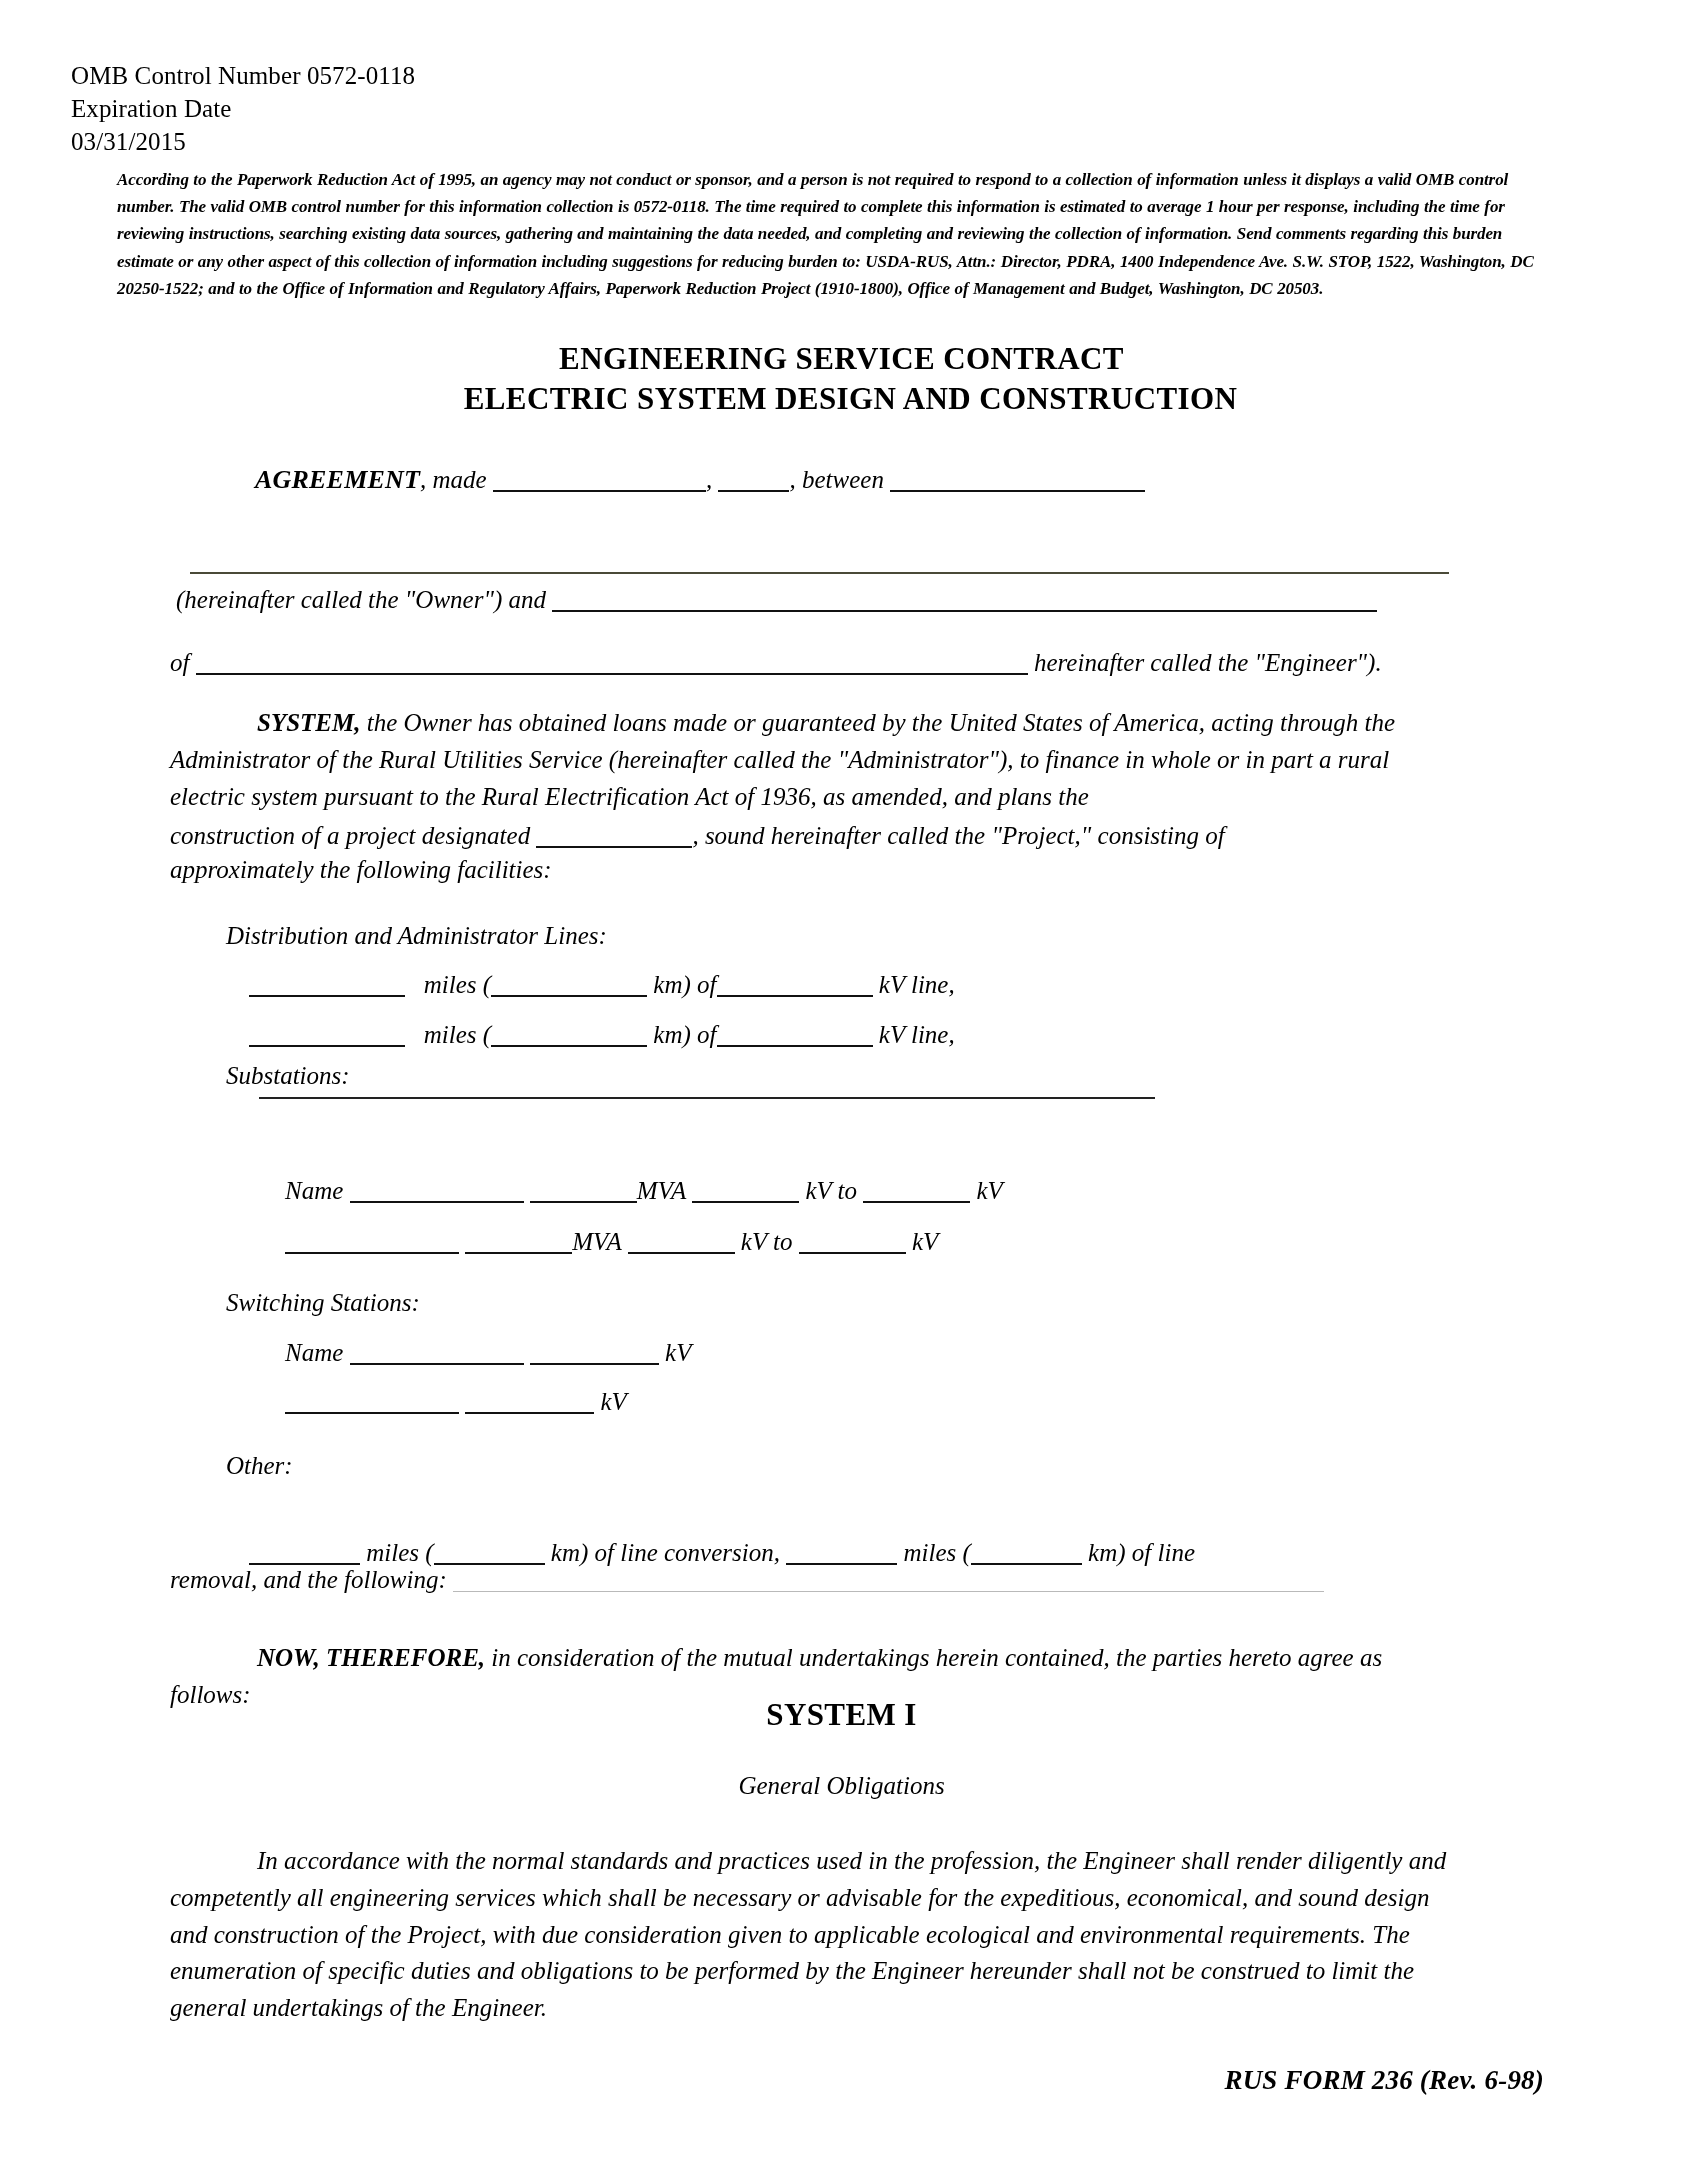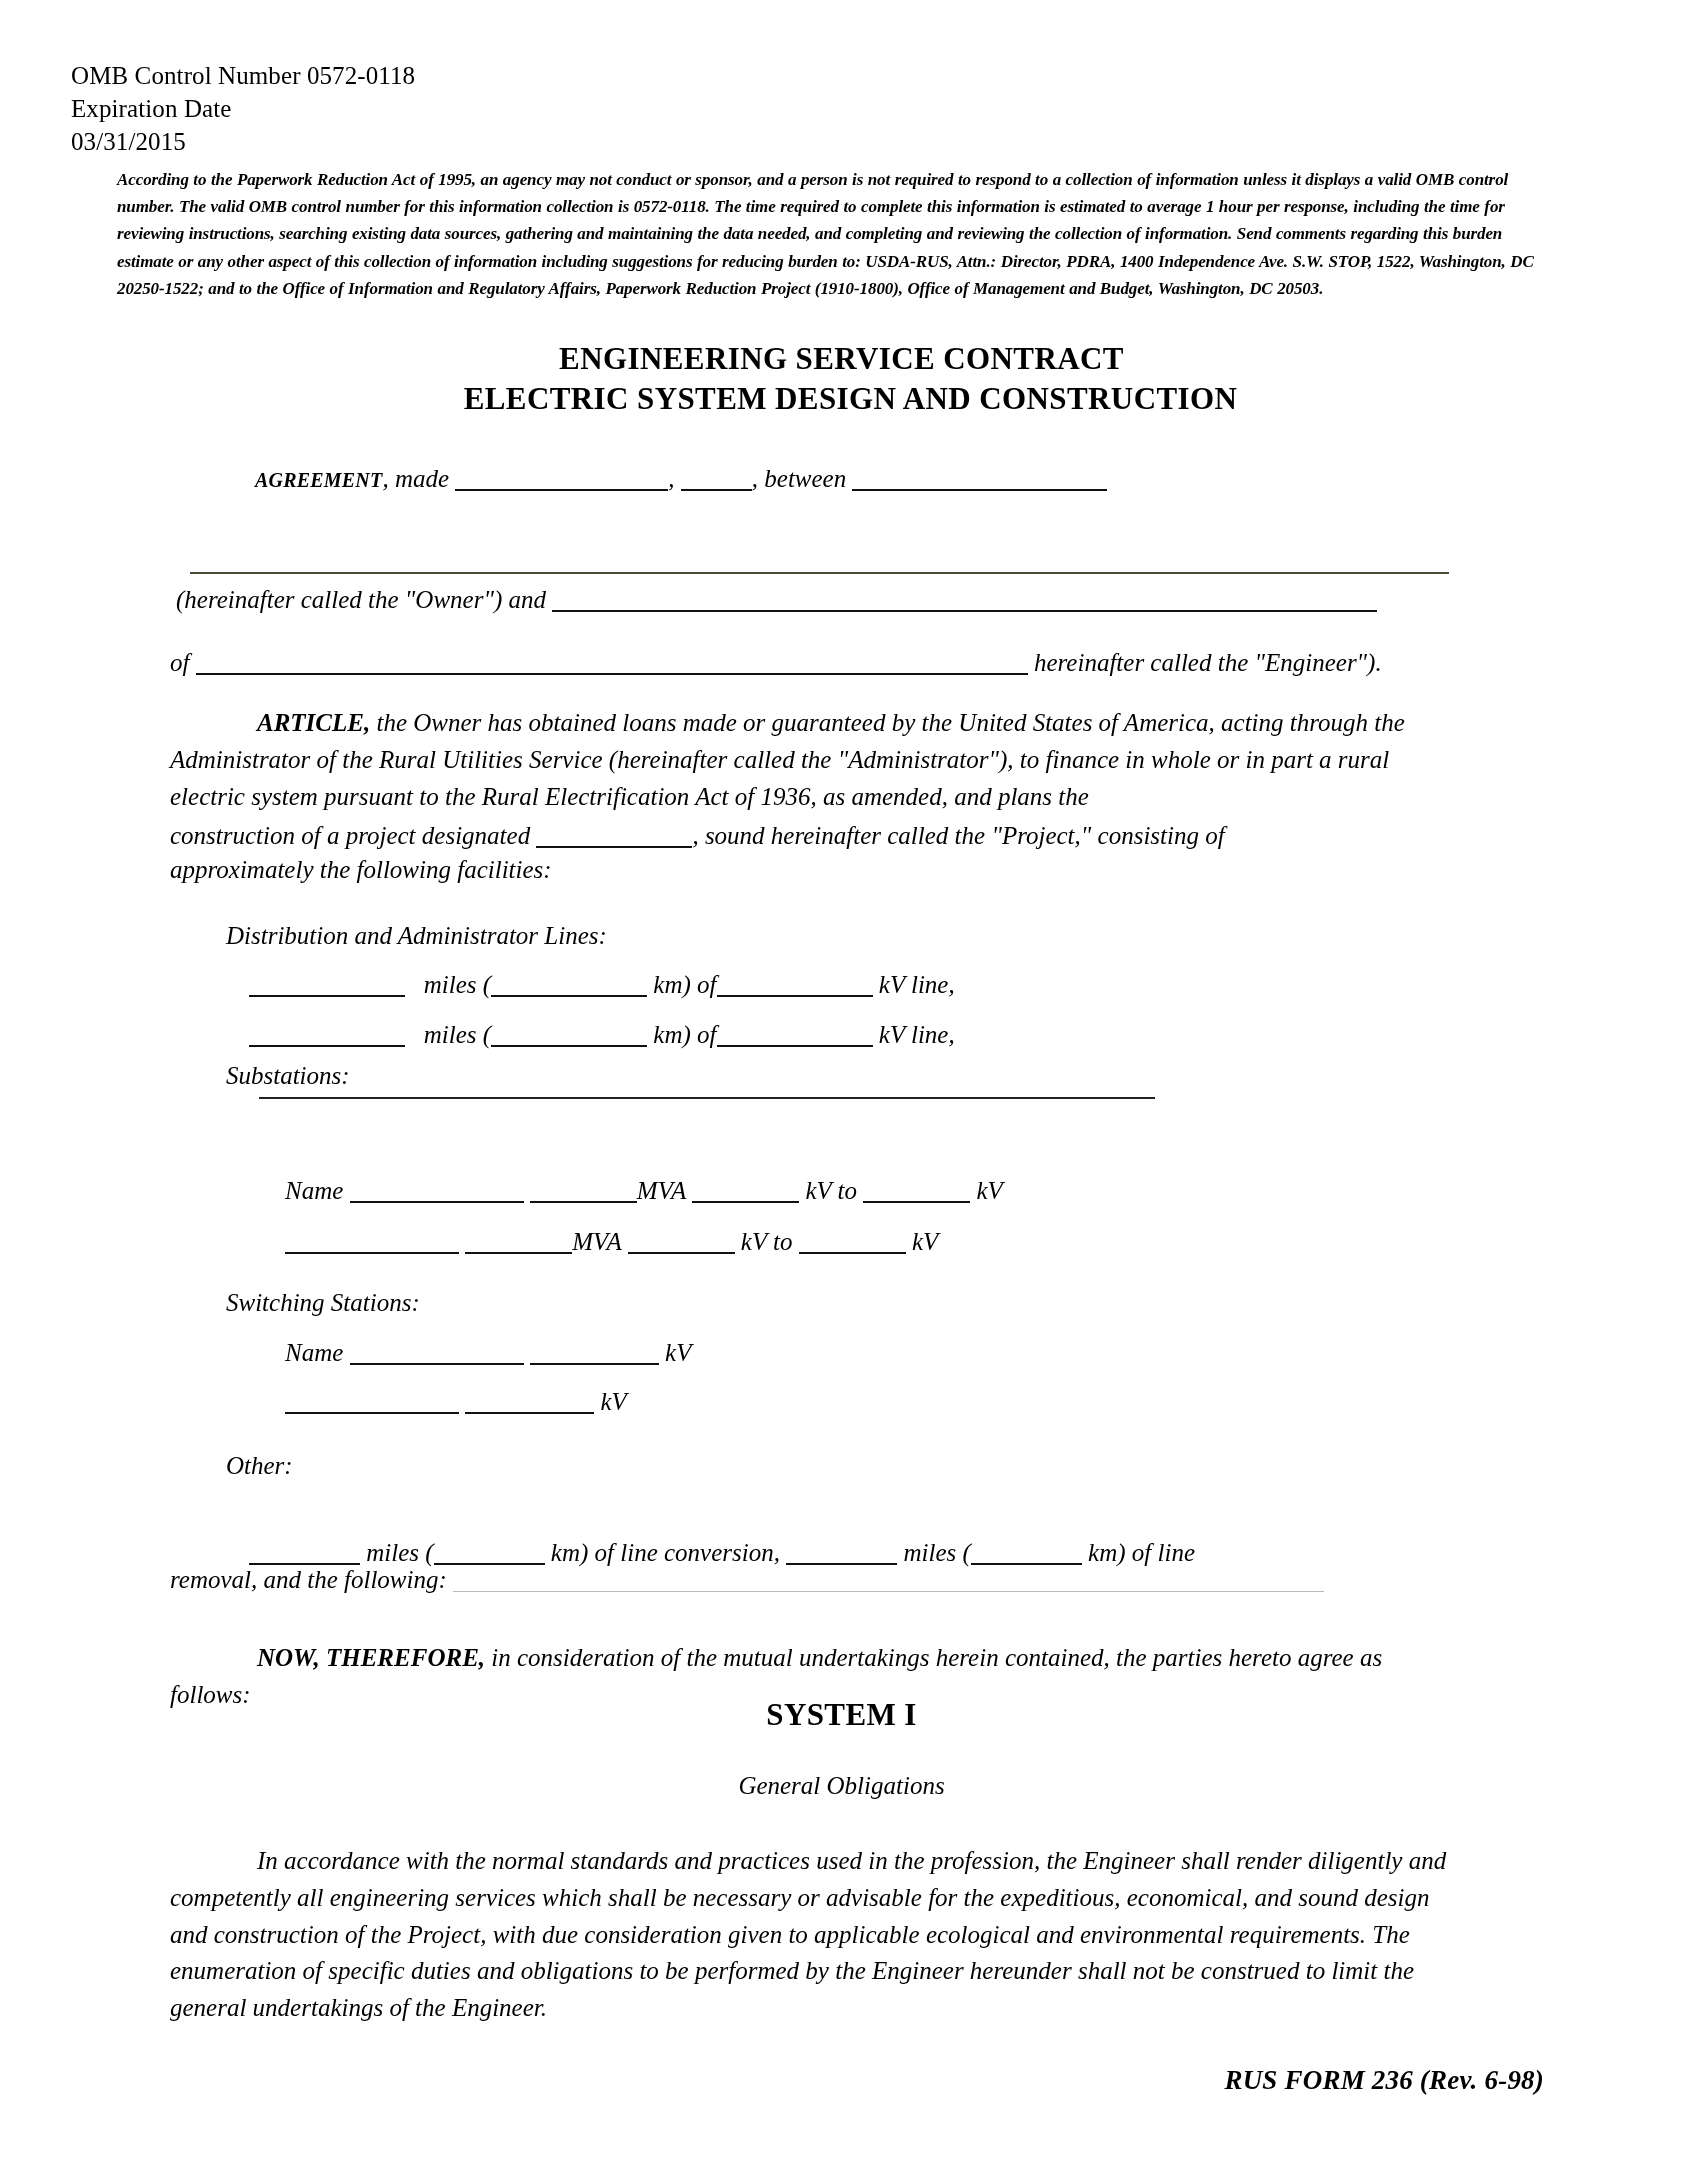--- a/index.html
+++ b/index.html
@@ -72,21 +72,21 @@
 
   .agreement-line {
     position: absolute;
     left: 255px;
     top: 461px;
     white-space: nowrap;
   }
   .agreement-word {
     font-weight: bold;
     font-style: italic;
-    font-size: 20px;
+    font-size: 26px;
     letter-spacing: 0.2px;
   }
 
   
   .rule {
     display: inline-block;
     border-bottom: 2.2px solid #111;
     vertical-align: -4px;
     height: 0;
   }
@@ -243,21 +243,21 @@
     <span class="rule" style="width:825px"></span>
   </div>
 
   <div class="line-of body-italic">
     <span>of</span>
     <span class="rule" style="width:832px"></span>
     <span>hereinafter called the "Engineer").</span>
   </div>
 
   <div class="para-whereas body-italic">
-    <span class="indent"></span><span class="bold-lead">ARTICLE,</span>
+    <span class="indent"></span><span class="bold-lead">SYSTEM,</span>
     <span>the Owner has obtained loans made or guaranteed by the United States of America, acting through the Administrator of the Rural Utilities Service (hereinafter called the "Administrator"),  to finance in whole or in part a rural electric system pursuant to the Rural Electrification Act of 1936,  as amended, and plans the</span>
   </div>
 
   <div class="line-construction body-italic">
     <span>construction of a project designated</span>
     <span class="rule" style="width:156px"></span><span>, sound hereinafter called the "Project," consisting of</span>
   </div>
 
   <div class="line-approximately body-italic">approximately the following facilities:</div>
 

